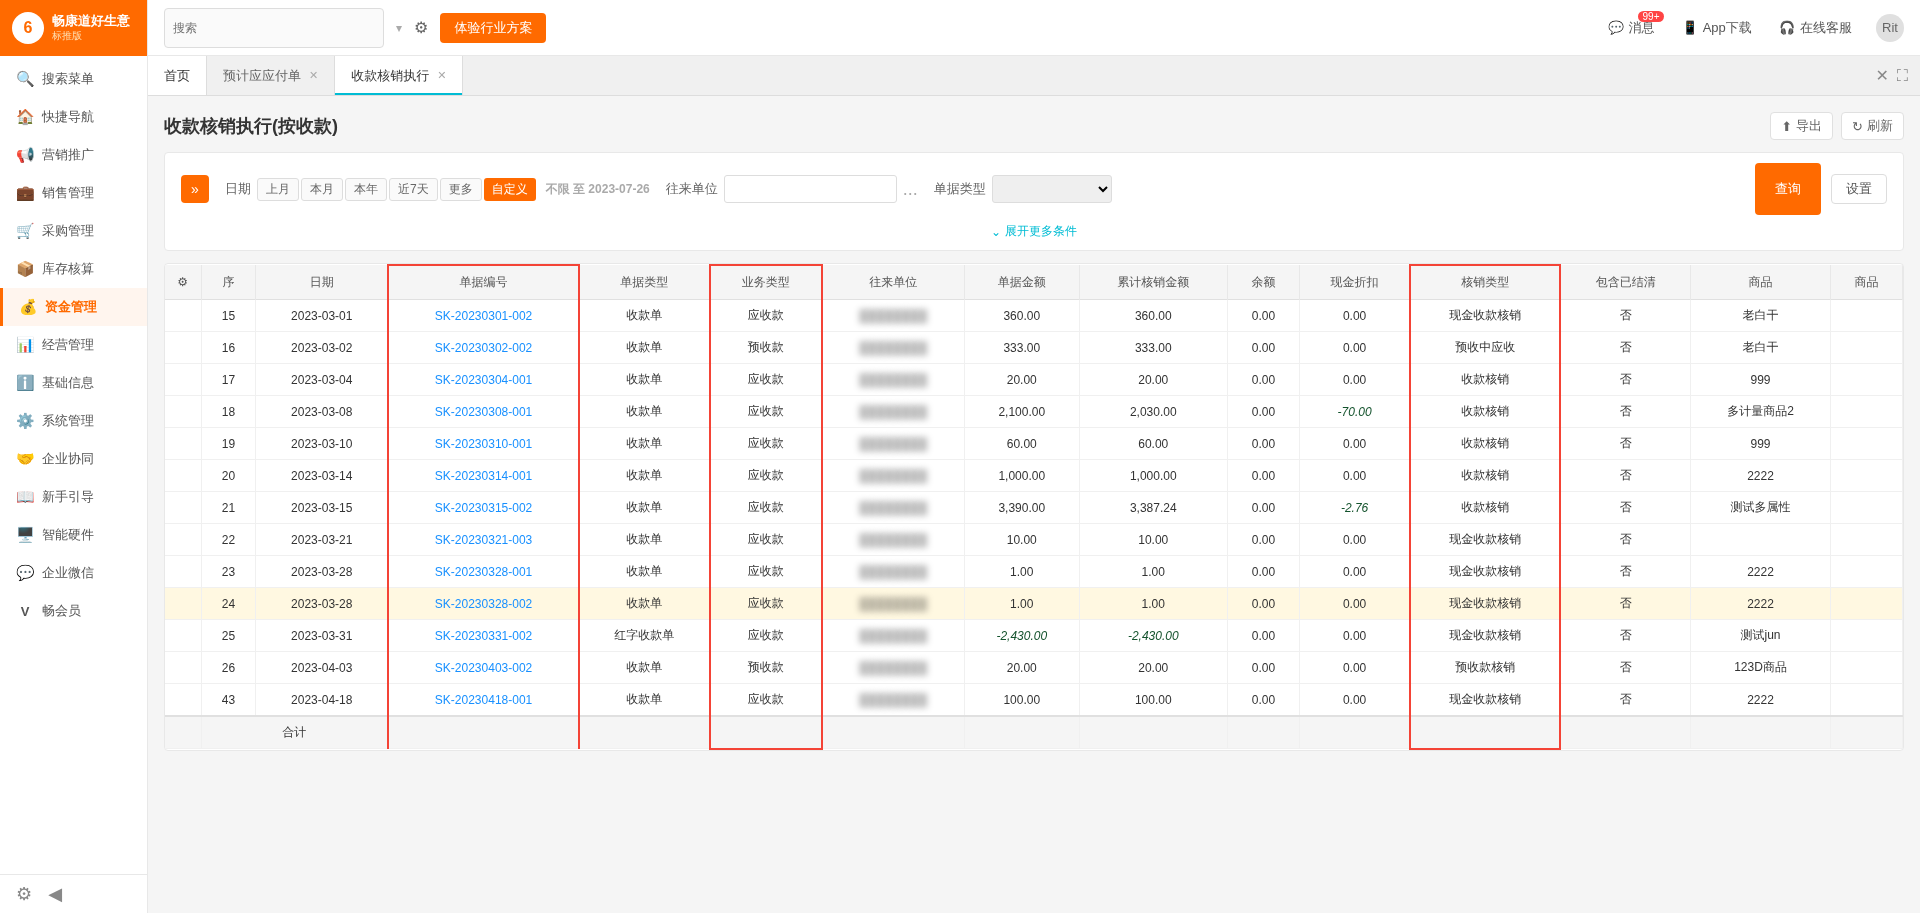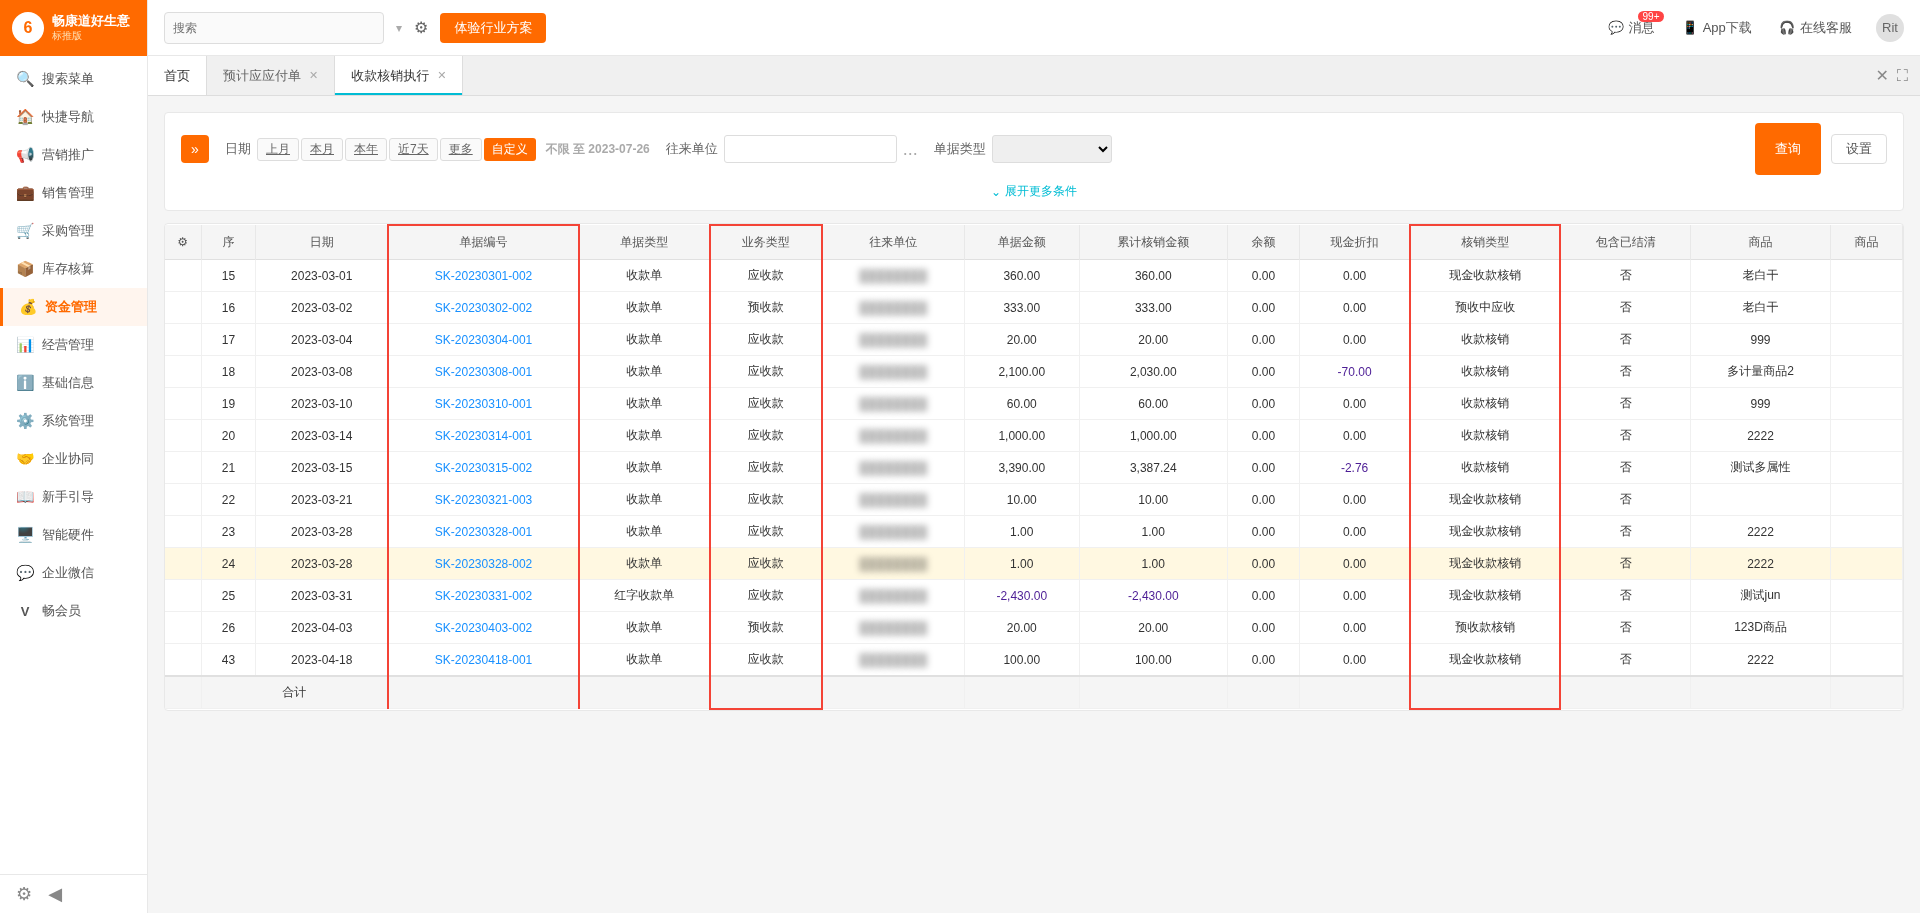--- a/index.html
+++ b/index.html
@@ -16,21 +16,21 @@
     .sidebar-item.active { background: #fff5ee; color: #ff6a00; font-weight: bold; border-left: 3px solid #ff6a00; }
     .sidebar-item .icon { font-size: 15px; width: 18px; text-align: center; }
     .sidebar-bottom { border-top: 1px solid #e8e8e8; padding: 8px 16px; display: flex; gap: 16px; align-items: center; }
     .sidebar-bottom-item { color: #888; cursor: pointer; font-size: 18px; }
 
     
     .main { flex: 1; display: flex; flex-direction: column; overflow: hidden; }
 
     
     .topbar { height: 56px; background: #fff; border-bottom: 1px solid #e8e8e8; display: flex; align-items: center; padding: 0 16px; gap: 12px; }
-    .topbar-search { flex: 1; max-width: 220px; height: 32px; border: 1px solid #ddd; border-radius: 4px; padding: 4px 8px; font-size: 12px; color: #aaa; background: #fafafa; }
+    .topbar-search { flex: 1; max-width: 220px; height: 40px; border: 1px solid #ddd; border-radius: 4px; padding: 4px 8px; font-size: 12px; color: #aaa; background: #fafafa; }
     .topbar-arrow { color: #aaa; cursor: pointer; }
     .topbar-gear { color: #666; cursor: pointer; font-size: 16px; }
     .topbar-btn { background: #ff6a00; color: #fff; border: none; border-radius: 4px; padding: 6px 14px; cursor: pointer; font-size: 13px; }
     .topbar-spacer { flex: 1; }
     .topbar-notif { display: flex; align-items: center; gap: 4px; color: #555; cursor: pointer; font-size: 13px; position: relative; }
     .notif-badge { background: #ff4444; color: #fff; border-radius: 10px; font-size: 10px; padding: 0 5px; position: absolute; top: -8px; right: -10px; }
     .topbar-app { display: flex; align-items: center; gap: 4px; color: #555; cursor: pointer; font-size: 13px; margin-left: 16px; }
     .topbar-service { display: flex; align-items: center; gap: 4px; color: #555; cursor: pointer; font-size: 13px; margin-left: 16px; }
     .topbar-avatar { width: 28px; height: 28px; border-radius: 50%; background: #ddd; margin-left: 12px; cursor: pointer; }
 
@@ -52,40 +52,40 @@
     .page-actions { display: flex; gap: 8px; }
     .action-btn { display: flex; align-items: center; gap: 4px; color: #666; cursor: pointer; font-size: 13px; padding: 4px 10px; border: 1px solid #e0e0e0; border-radius: 4px; background: #fff; }
 
     
     .filter-bar { background: #fff; border: 1px solid #e8e8e8; border-radius: 4px; padding: 10px 16px; margin-bottom: 12px; }
     .filter-row { display: flex; align-items: center; gap: 16px; flex-wrap: wrap; }
     .filter-expand-btn { width: 28px; height: 28px; background: #ff6a00; color: #fff; border: none; border-radius: 4px; cursor: pointer; display: flex; align-items: center; justify-content: center; font-size: 14px; }
     .filter-item { display: flex; align-items: center; gap: 6px; font-size: 13px; color: #555; }
     .filter-label { color: #666; }
     .filter-date-btns { display: flex; gap: 2px; }
-    .date-btn { padding: 2px 8px; border: 1px solid #ddd; border-radius: 3px; cursor: pointer; color: #666; font-size: 12px; background: #fafafa; text-decoration: underline; }
+    .date-btn { padding: 2px 8px; border: 1px solid #ddd; border-radius: 3px; cursor: pointer; color: #666; font-size: 12px; background: #fafafa; }
     .date-custom { background: #ff6a00; color: #fff; border: none; border-radius: 3px; padding: 2px 8px; font-size: 12px; cursor: pointer; }
     .date-range { color: #aaa; font-size: 12px; margin-left: 4px; font-weight: bold; }
     .filter-input { height: 28px; border: 1px solid #ddd; border-radius: 3px; padding: 0 8px; font-size: 12px; min-width: 160px; }
     .filter-dots { color: #aaa; font-size: 18px; cursor: pointer; }
     .filter-select { height: 28px; border: 1px solid #ddd; border-radius: 3px; padding: 0 8px; font-size: 12px; min-width: 120px; }
     .filter-query-btn { background: #ff6a00; color: #fff; border: none; border-radius: 4px; padding: 17px 20px; cursor: pointer; font-size: 13px; }
     .filter-setting-btn { background: #fff; color: #555; border: 1px solid #ddd; border-radius: 4px; padding: 5px 14px; cursor: pointer; font-size: 13px; margin-left: 4px; }
     .filter-expand-row { display: flex; align-items: center; justify-content: center; margin-top: 8px; }
     .expand-more-btn { color: #00bcd4; cursor: pointer; font-size: 12px; display: flex; align-items: center; gap: 4px; }
 
     
     .table-container { background: #fff; border: 1px solid #e8e8e8; border-radius: 4px; overflow: auto; }
     table { width: 100%; border-collapse: collapse; font-size: 12px; min-width: 1200px; }
     thead tr { background: #f5f5f5; border-bottom: 1px solid #e0e0e0; }
     th { padding: 8px 10px; text-align: center; color: #555; font-weight: 500; border-right: 1px solid #e8e8e8; white-space: nowrap; }
     td { padding: 7px 10px; text-align: center; border-bottom: 1px solid #f0f0f0; border-right: 1px solid #f0f0f0; color: #333; white-space: nowrap; }
     tr.highlighted { background: #fff8e1; }
     .link-cell { color: #1890ff; cursor: pointer; text-decoration: none; }
-    .red-text { color: #4c1d95; }
+    .red-text { color: #14532d; font-style: italic; }
     .tfoot-row td { background: #f5f5f5; font-weight: 500; border-top: 2px solid #e0e0e0; }
     .col-outlined { border-left: 2px solid #f44336 !important; border-right: 2px solid #f44336 !important; }
     .col-outlined-header { border-left: 2px solid #f44336 !important; border-right: 2px solid #f44336 !important; border-top: 2px solid #f44336 !important; }
     .col-outlined-last { border-left: 2px solid #f44336 !important; border-right: 2px solid #f44336 !important; border-bottom: 2px solid #f44336 !important; }
     .gear-col { width: 36px; }
 
     
     .blurred-text { color: transparent; text-shadow: 0 0 6px rgba(0,0,0,0.3); user-select: none; }
   </style>
 </head>
@@ -207,20 +207,33 @@
     </div>
     <div class="tab-spacer"></div>
     <div class="tab-actions">
       <span class="tab-action-btn">✕</span>
       <span class="tab-action-btn">⛶</span>
     </div>
   </div>
 
   <div class="content">
 
+    <div class="page-header">
+      <h2 class="page-title">收款核销执行(按收款)</h2>
+      <div class="page-actions">
+        <button class="action-btn">
+          <span>⬆</span>
+          <span>导出</span>
+        </button>
+        <button class="action-btn">
+          <span>↻</span>
+          <span>刷新</span>
+        </button>
+      </div>
+    </div>
 
     <div class="filter-bar">
       <div class="filter-row">
         <button class="filter-expand-btn">»</button>
         <div class="filter-item">
           <span class="filter-label">日期</span>
           <div class="filter-date-btns">
             <button class="date-btn">上月</button>
             <button class="date-btn">本月</button>
             <button class="date-btn">本年</button>

